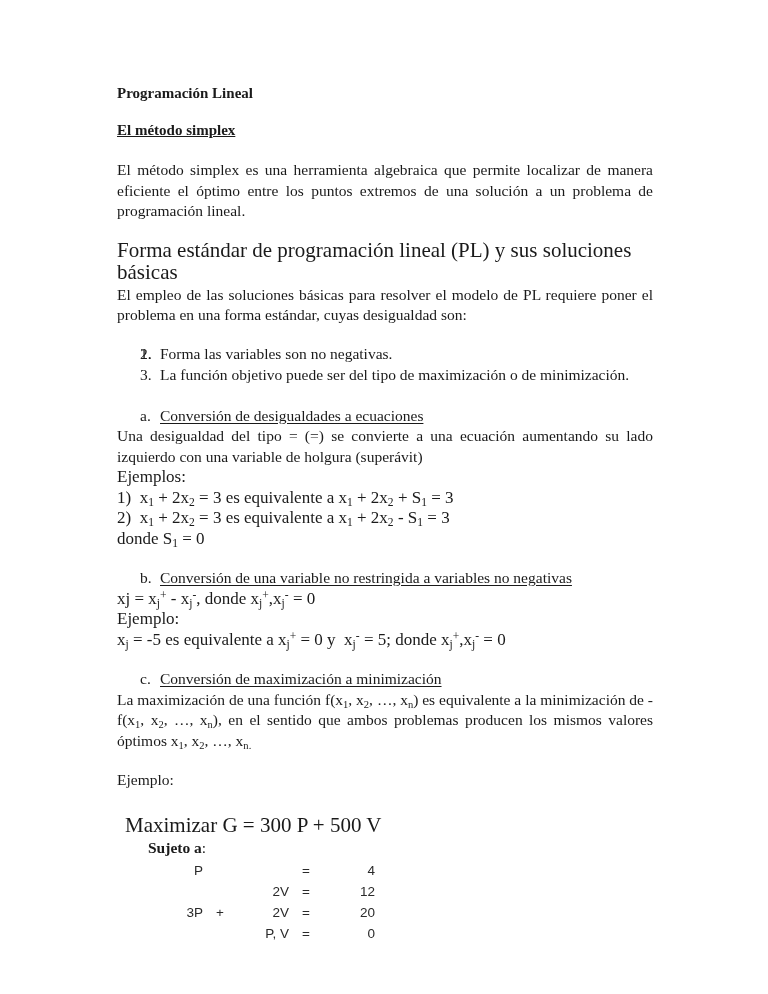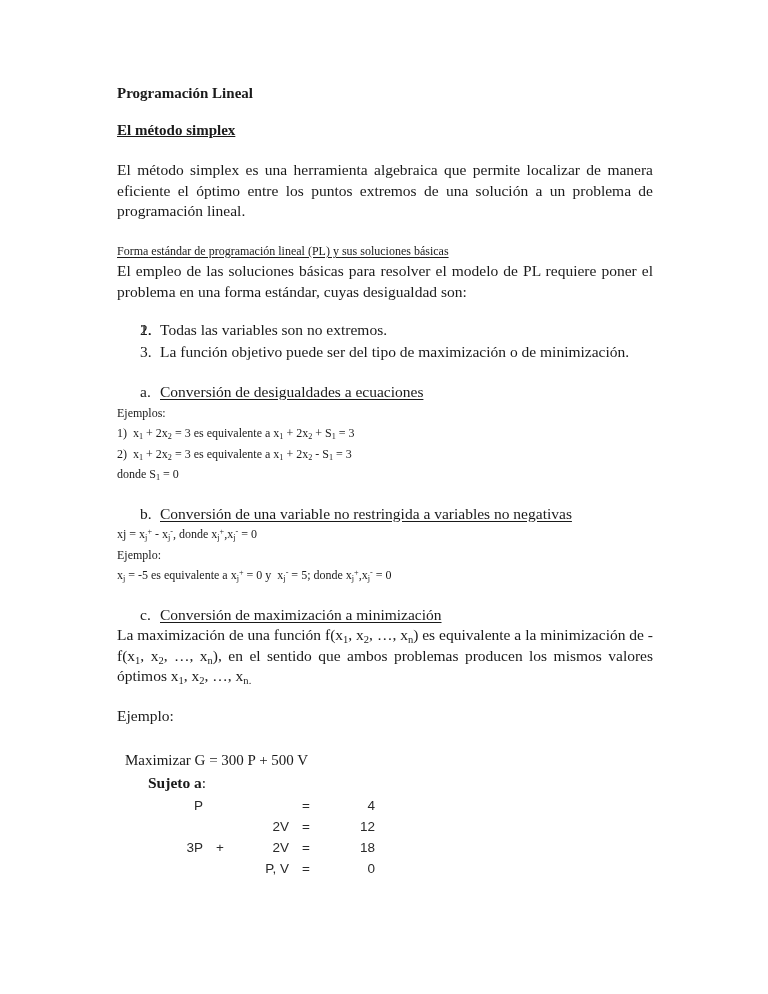--- a/index.html
+++ b/index.html
@@ -36,23 +36,22 @@
   .para {
     font-size: 15.5px;
     line-height: 20.5px;
     text-align: justify;
     text-justify: inter-word;
     margin: 0 0 18px 0;
   }
   .para.nojust { text-align: left; }
 
   .u-head {
-    font-size: 12px;
-    line-height: 20.5px;
-    text-decoration: underline;
+    font-size: 21px;
+    line-height: 20.5px;
     text-underline-offset: 2px;
   }
   b.inline { font-weight: normal; }
 
   
   .numlist {
     margin: 0 0 20px 0;
     padding: 0;
     list-style: none;
   }
@@ -93,39 +92,39 @@
     text-decoration: underline;
     text-underline-offset: 2px;
   }
   .lsection .lbody {
     font-size: 15.5px;
     line-height: 20.5px;
     text-align: justify;
     text-justify: inter-word;
   }
   .lsection .lline {
-    font-size: 12px;
+    font-size: 17px;
     line-height: 20.5px;
     text-align: left;
   }
 
   sub { font-size: 0.68em; vertical-align: -0.28em; line-height: 0; }
   sup { font-size: 0.68em; vertical-align: 0.45em; line-height: 0; }
 
   
   .example-label {
     font-size: 15.5px;
     line-height: 20.5px;
     margin: 0 0 24px 0;
   }
   .model {
     margin-left: 8px;
   }
   .model .objective {
-    font-size: 15px;
+    font-size: 21px;
     line-height: 21px;
     margin-bottom: 1px;
   }
   .model .subject {
     font-size: 15.5px;
     font-weight: bold;
     line-height: 21px;
     margin-left: 23px;
     margin-bottom: 2px;
   }
@@ -167,33 +166,34 @@
         <span>El empleo de las soluciones básicas para resolver el modelo de PL requiere poner el problema en una </span><b class="inline">forma estándar</b><span>, cuyas desigualdad son:</span>
       </span>
     </p>
 
     <ul class="numlist">
       <li>
         <span class="marker">1.</span>
       </li>
       <li>
         <span class="marker">2.</span>
-        <span>Todas las variables son no extremos.</span>
+        <span>Forma las variables son no negativas.</span>
       </li>
       <li>
         <span class="marker">3.</span>
         <span>La función objetivo puede ser del tipo de maximización o de minimización.</span>
       </li>
     </ul>
 
     <div class="lsection">
       <div class="lhead">
         <span class="marker">a.</span>
         <span class="lhead-text">Conversión de desigualdades a ecuaciones</span>
       </div>
+      <div class="lbody">Una desigualdad del tipo = (=) se convierte a una ecuación aumentando su lado izquierdo con una variable de holgura (superávit)</div>
       <div class="lline">Ejemplos:</div>
       <div class="lline">1)&nbsp; x<sub>1</sub> + 2x<sub>2</sub> = 3 es equivalente a x<sub>1</sub> + 2x<sub>2</sub> + S<sub>1</sub> = 3</div>
       <div class="lline">2)&nbsp; x<sub>1</sub> + 2x<sub>2</sub> = 3 es equivalente a x<sub>1</sub> + 2x<sub>2</sub> - S<sub>1</sub> = 3</div>
       <div class="lline">donde S<sub>1</sub> = 0</div>
     </div>
 
     <div class="lsection">
       <div class="lhead">
         <span class="marker">b.</span>
         <span class="lhead-text">Conversión de una variable no restringida a variables no negativas</span>
@@ -231,21 +231,21 @@
             <td class="c2"></td>
             <td class="c3">2V</td>
             <td class="c4">=</td>
             <td class="c5">12</td>
           </tr>
           <tr>
             <td class="c1">3P</td>
             <td class="c2">+</td>
             <td class="c3">2V</td>
             <td class="c4">=</td>
-            <td class="c5">18</td>
+            <td class="c5">20</td>
           </tr>
           <tr>
             <td class="c1"></td>
             <td class="c2"></td>
             <td class="c3">P, V</td>
             <td class="c4">=</td>
             <td class="c5">0</td>
           </tr>
         </tbody>
       </table>

